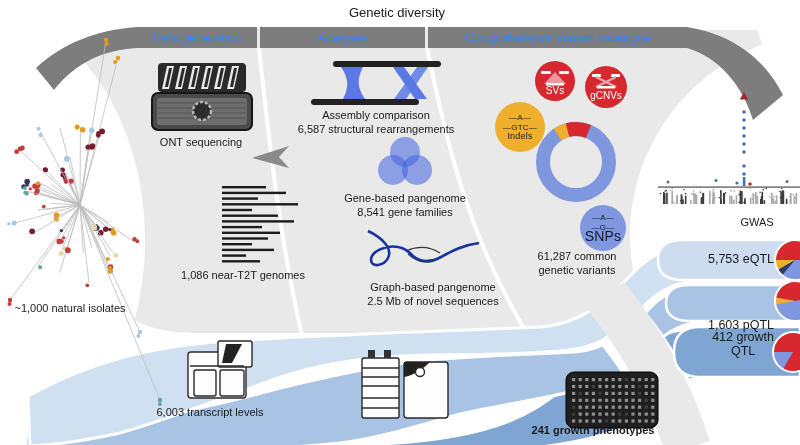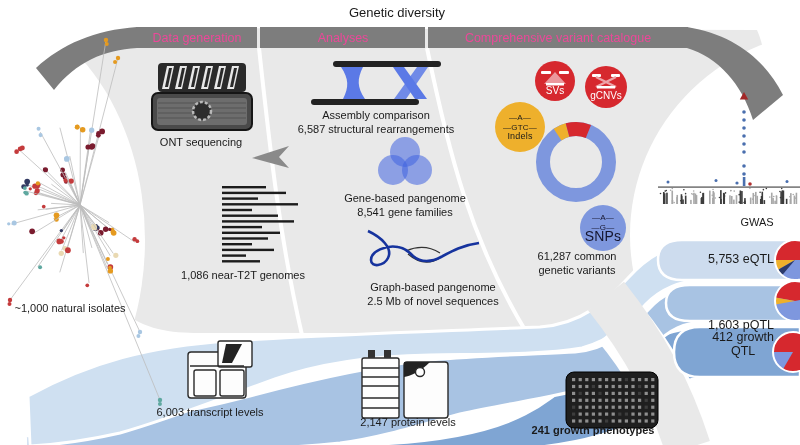--- a/index.html
+++ b/index.html
@@ -2,21 +2,21 @@
 <html><head>
 <meta charset="utf-8">
 <style>
   html,body{margin:0;padding:0;background:#fff;}
   .stage{position:relative;width:800px;height:445px;overflow:hidden;background:#fff;
          font-family:"Liberation Sans",sans-serif;color:#1a1a1a;padding-left:6px;}
   .stage svg{position:absolute;left:0;top:0;}
   .lbl{position:absolute;white-space:nowrap;font-size:11px;line-height:14px;text-align:center;
        transform:translateX(-50%);}
   .lbl2{line-height:13.5px;}
-  .banner-lbl{position:absolute;color:#ec4899;font-size:12.5px;transform:translateX(-50%);top:31px;}
+  .banner-lbl{position:absolute;color:#3b82f6;font-size:12.5px;transform:translateX(-50%);top:31px;}
   .circ-lbl{position:absolute;font-size:8px;line-height:9.5px;text-align:center;transform:translateX(-50%);
             letter-spacing:0.2px;}
   .white{color:#fff;}
   .right-lbl{position:absolute;text-align:center;font-size:12.5px;line-height:13.5px;right:32px;}
 </style>
 </head>
 <body>
 
 <div class="stage">
 
@@ -600,16 +600,15 @@
 <div class="lbl" style="left:757px;top:215px;">GWAS</div>
 
 <div class="right-lbl" style="top:253px;">5,753 eQTL</div>
 <div class="right-lbl" style="top:296px;margin-top:23px;">1,603 pQTL</div>
 <div class="right-lbl" style="top:331px;">
   <div>412 growth</div>
       <div>QTL</div>
 </div>
 
 <div class="lbl" style="left:210px;top:405px;">6,003 transcript levels</div>
-<div class="lbl" style="left:408px;top:415px;">2,147 protein levels</div>
 <div class="lbl" style="left:593px;top:423px;font-weight:bold;">241 growth phenotypes</div>
 
 </div>
 
 </body></html>

